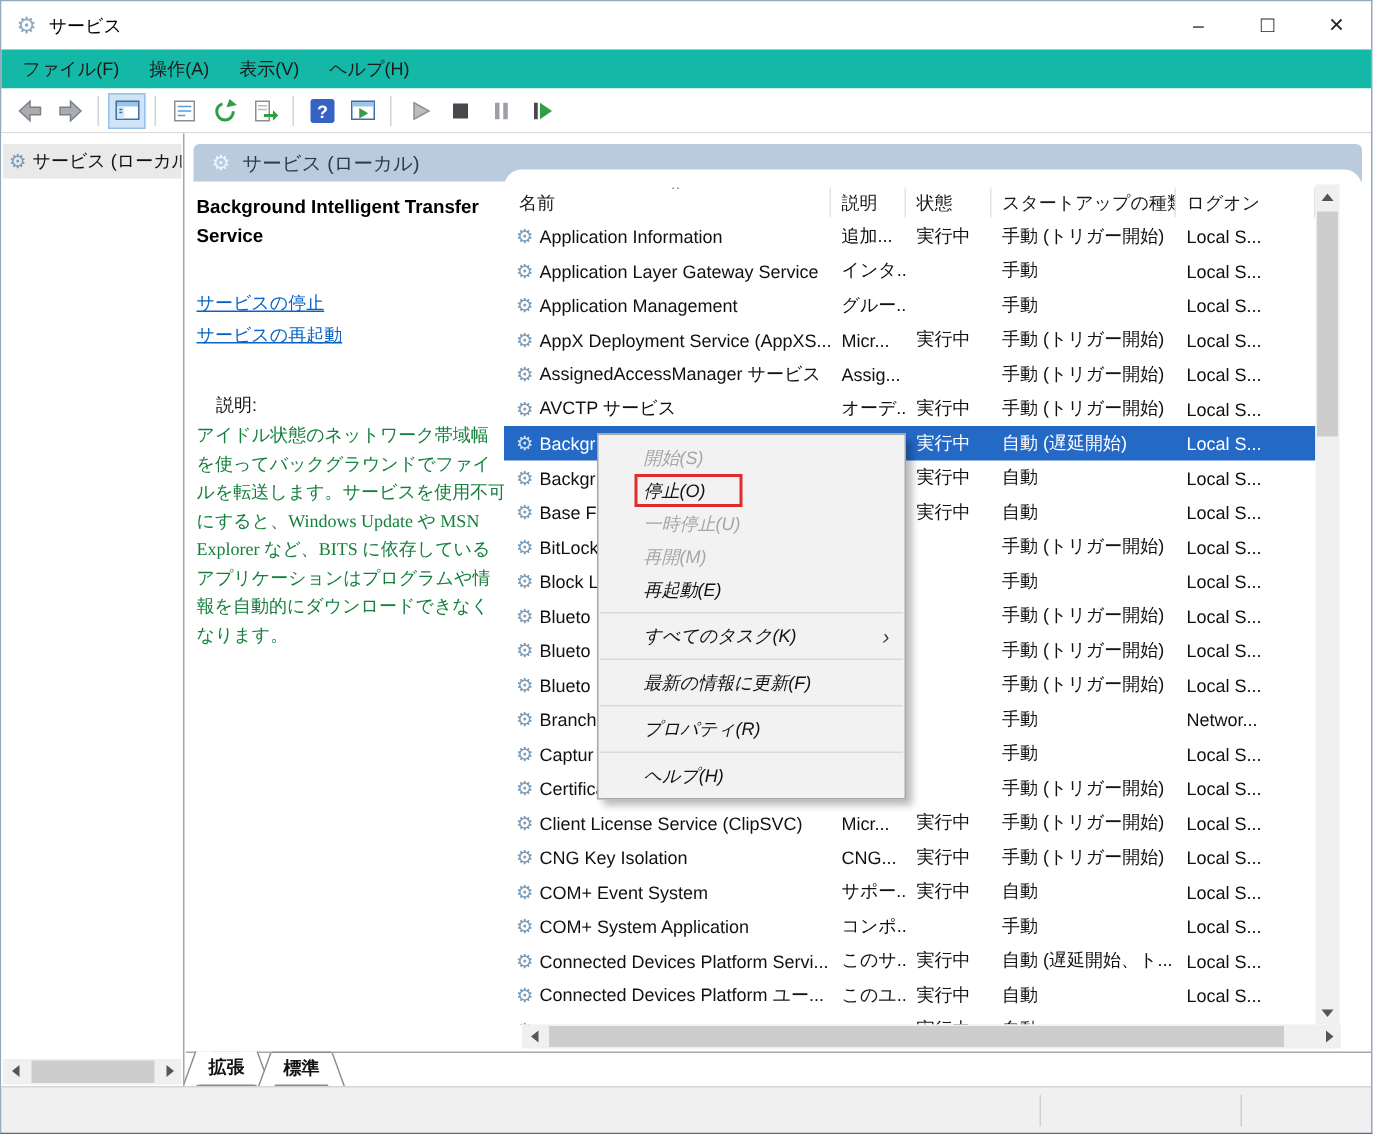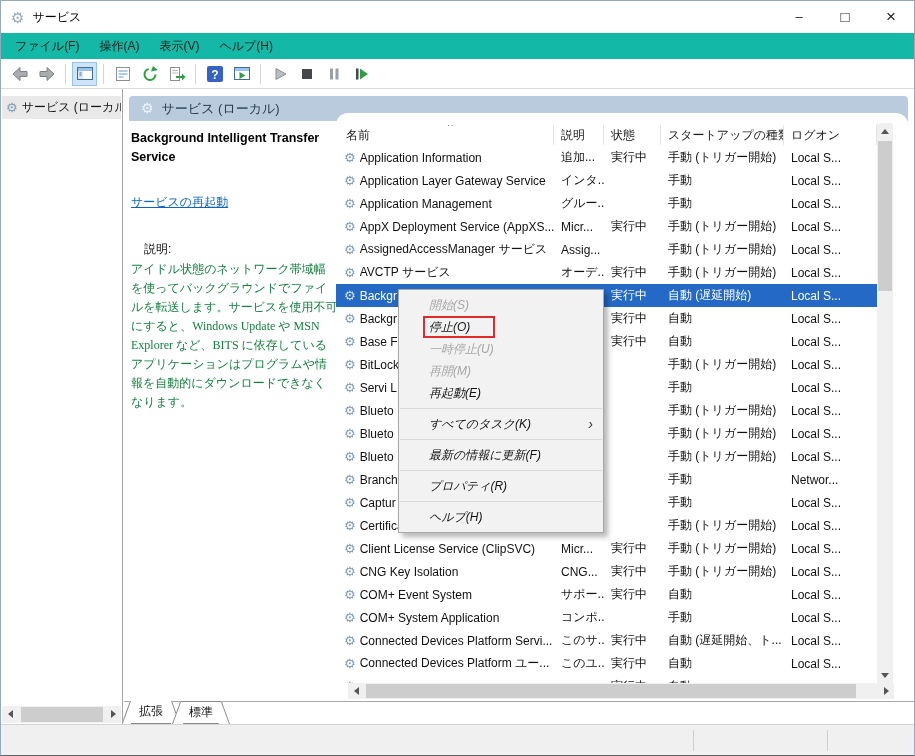--- a/index.html
+++ b/index.html
@@ -94,21 +94,21 @@
   .menu-row.disabled { color:#a6a6a6; }
   .menu-row.separator { height:1px; background:#d9d9d9; margin:4px 1px; padding:0; }
   .menu-row.highlighted::after { content:""; position:absolute; left:24px; top:0; width:68px; height:18px; border:2px solid #e02b2b; }
   .submenu-arrow { display:none; position:absolute; right:10px; top:0; }
   .has-submenu .submenu-arrow { display:inline; }
   .submenu-arrow::before { content:"\203A"; font-size:14px; color:#333; }
 
   
   .tabs-line { position:absolute; left:123px; top:612px; right:0; height:1px; background:#a8a8a8; }
   .tabs { position:absolute; left:130px; top:612px; height:23px; display:flex; gap:10px; }
-  .tab { position:relative; height:23px; padding:0 8px; line-height:21px; background:#fff; border-bottom:1px solid #8a8a8a; }
+  .tab { position:relative; height:23px; padding:0 8px; line-height:21px; background:#fff; border-bottom:1px solid #8a8a8a;font-weight:bold; }
   .tab::before { content:""; position:absolute; left:-5px; top:0; width:10px; height:22px; background:#fff; border-left:1px solid #8a8a8a; transform:skewX(-20deg); }
   .tab::after { content:""; position:absolute; right:-5px; top:0; width:10px; height:22px; background:#fff; border-right:1px solid #8a8a8a; transform:skewX(20deg); }
   .tab.unselected { border-top:1px solid #8a8a8a; }
   .tab-label { position:relative; z-index:1; }
 
   .status-bar { position:absolute; left:0; bottom:0; right:0; height:31px; background:#f0f0f0; border-top:1px solid #d4d4d4; }
   .status-sep { position:absolute; top:5px; width:1px; height:21px; background:#cfcfcf; }
 </style>
 </head>
 <body>
@@ -233,20 +233,21 @@
 
     <div class="band">
       <span class="gear-icon"></span>
       <span class="band-title">サービス (ローカル)</span>
     </div>
 
     <div class="desc-panel">
       <div class="svc-title">Background Intelligent Transfer Service</div>
       <div class="links">
 
+      <a class="task-link" href="#">サービスの停止</a>
           <a class="task-link" href="#">サービスの再起動</a>
         </div>
       <div class="desc-label">説明:</div>
       <div class="desc-text">アイドル状態のネットワーク帯域幅を使ってバックグラウンドでファイルを転送します。サービスを使用不可にすると、Windows Update や MSN Explorer など、BITS に依存しているアプリケーションはプログラムや情報を自動的にダウンロードできなくなります。</div>
     </div>
 
     <div class="card">
       <div class="list-header grid-cols">
         <div class="hcell hcell-name">
           <span>名前</span>
@@ -366,21 +367,21 @@
             </div>
             <div class="cell cell-desc">S...</div>
             <div class="cell"></div>
             <div class="cell">手動 (トリガー開始)</div>
             <div class="cell">Local S...</div>
           </div>
 
           <div class="row grid-cols frag">
             <div class="cell cell-name">
               <span class="gear-icon"></span>
-              <span>Servi L</span>
+              <span>Block L</span>
             </div>
             <div class="cell cell-desc">..</div>
             <div class="cell"></div>
             <div class="cell">手動</div>
             <div class="cell">Local S...</div>
           </div>
 
           <div class="row grid-cols frag">
             <div class="cell cell-name">
               <span class="gear-icon"></span>

